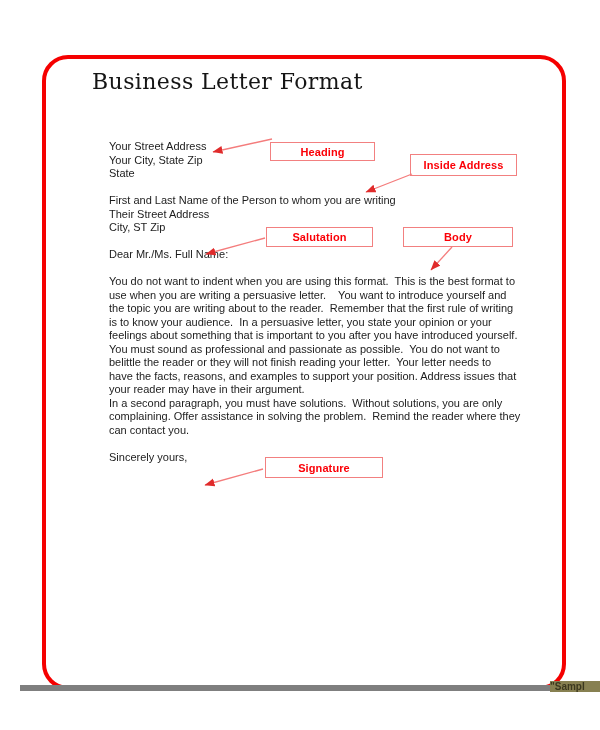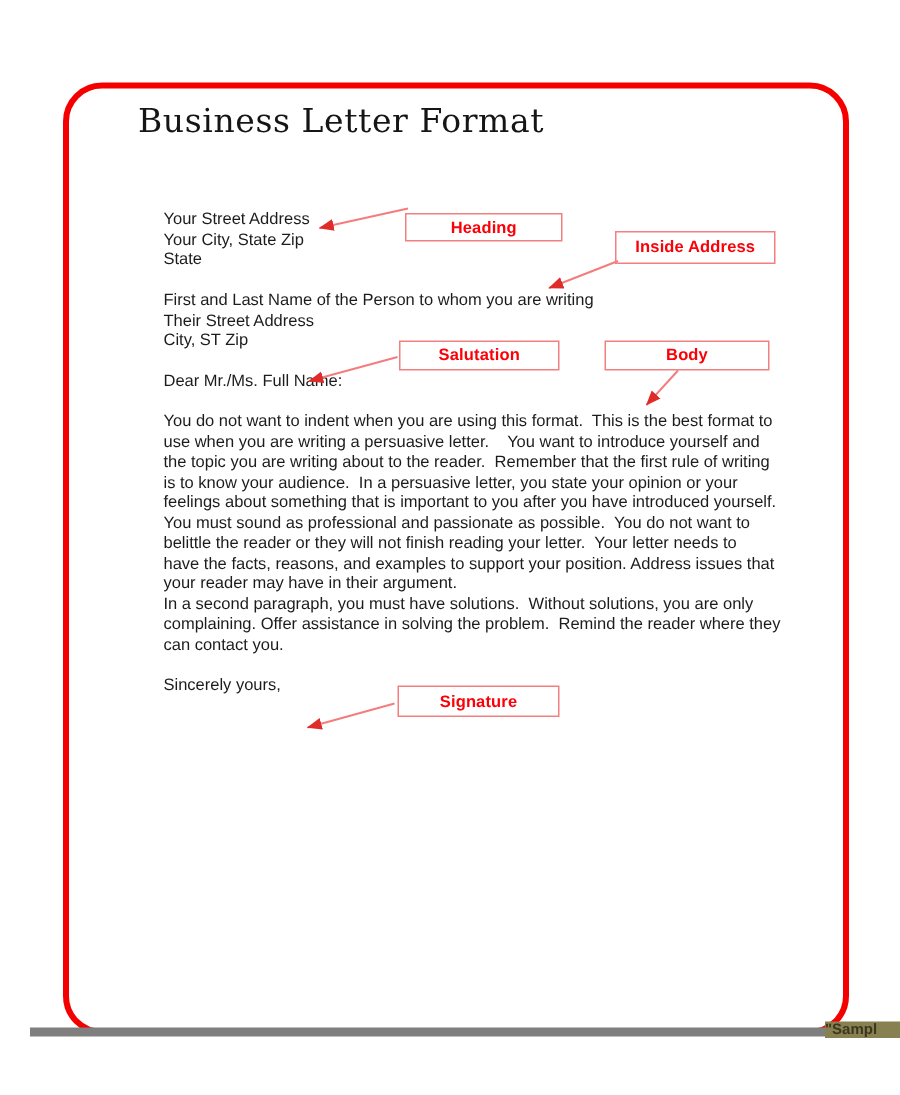--- a/index.html
+++ b/index.html
@@ -81,21 +81,21 @@
   </div>
   <div class="label-box" style="left:410px; top:154px; width:107px; height:22px;">
     <span>Inside Address</span>
   </div>
   <div class="label-box" style="left:266px; top:227px; width:107px; height:20px;">
     <span>Salutation</span>
   </div>
   <div class="label-box" style="left:403px; top:227px; width:110px; height:20px;">
     <span>Body</span>
   </div>
-  <div class="label-box" style="left:265px; top:457px; width:108px; height:21px;">
+  <div class="label-box" style="left:265px; top:457px; width:118px; height:21px;">
     <span>Signature</span>
   </div>
 
   <svg class="arrows" viewBox="0 0 600 730" xmlns="http://www.w3.org/2000/svg">
     <defs>
       <marker id="ah" markerWidth="11" markerHeight="9" refX="9.5" refY="4" orient="auto" markerUnits="userSpaceOnUse">
         <path d="M0,0 L10,4 L0,8 Z" fill="#e02b2b"></path>
       </marker>
     </defs>
     <line x1="272" y1="139" x2="213" y2="152" stroke="#f47c7c" stroke-width="1.3" marker-end="url(#ah)"></line>

